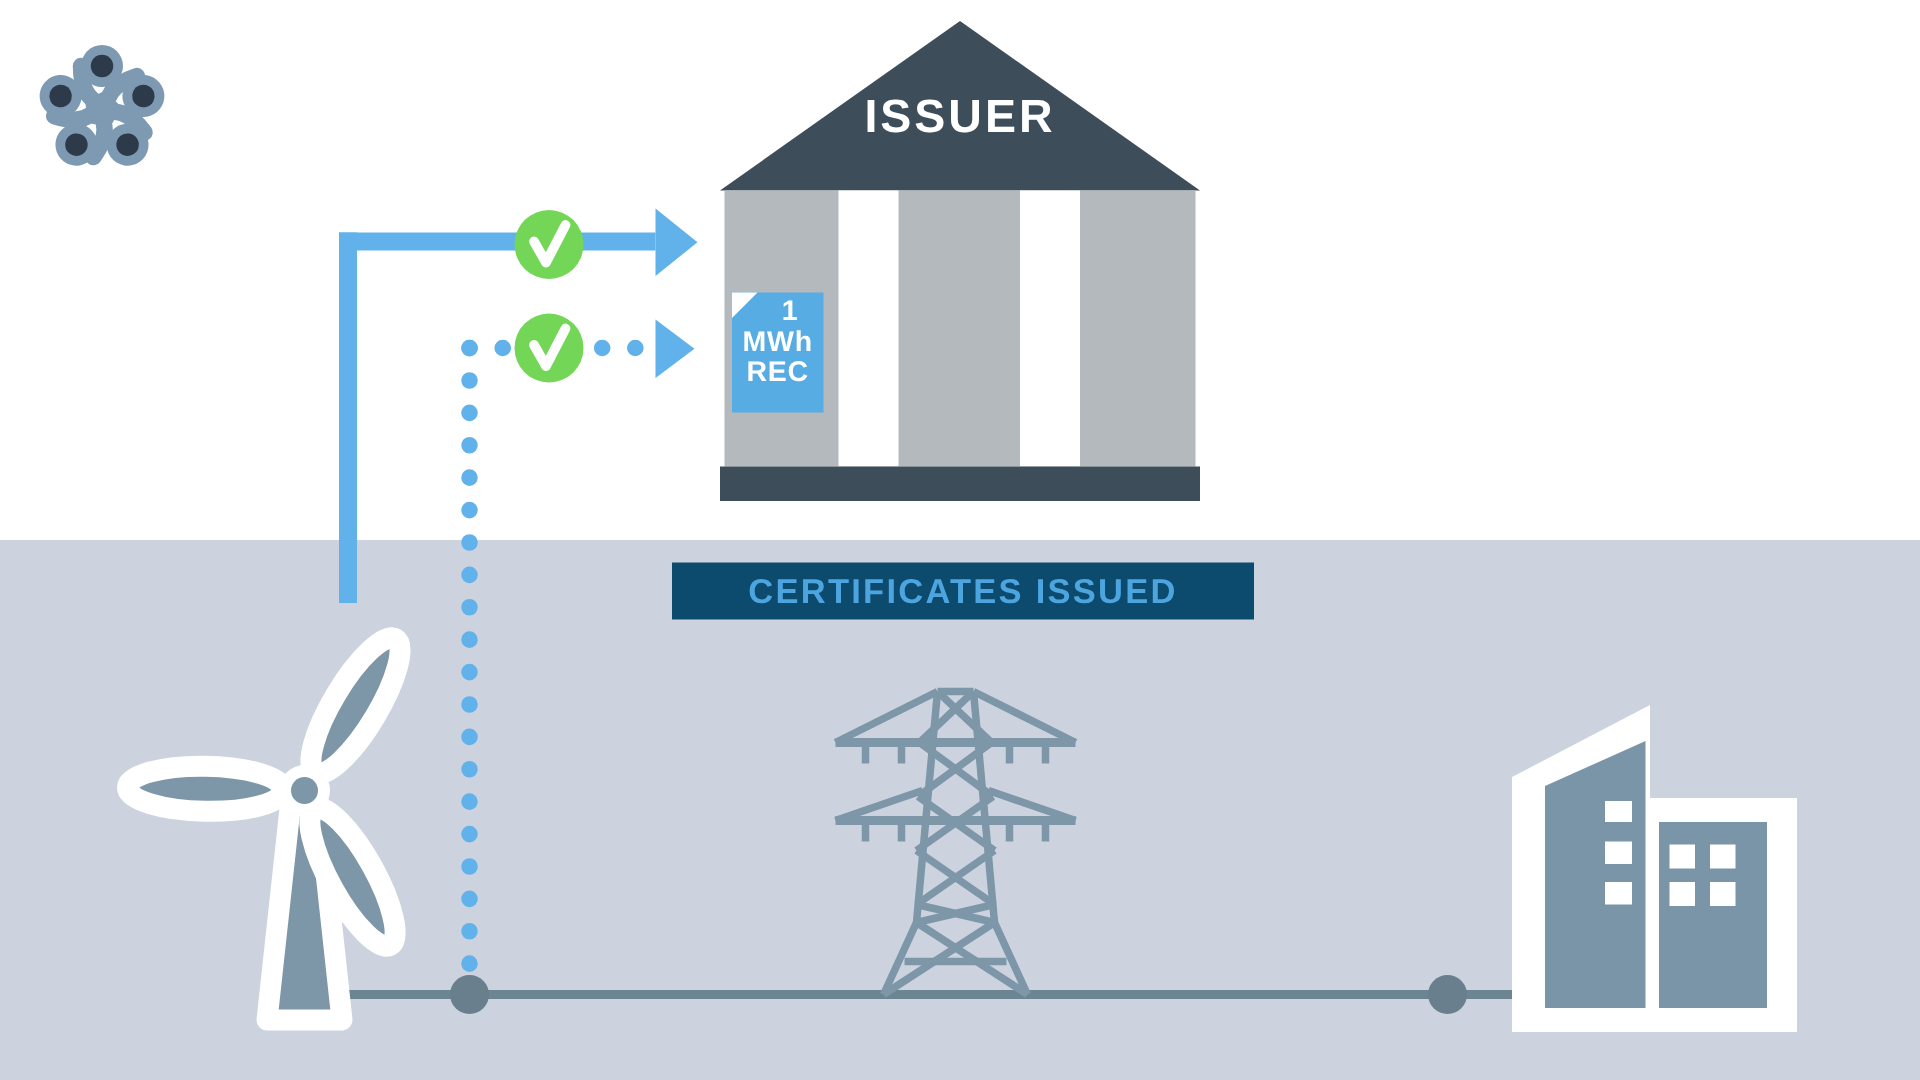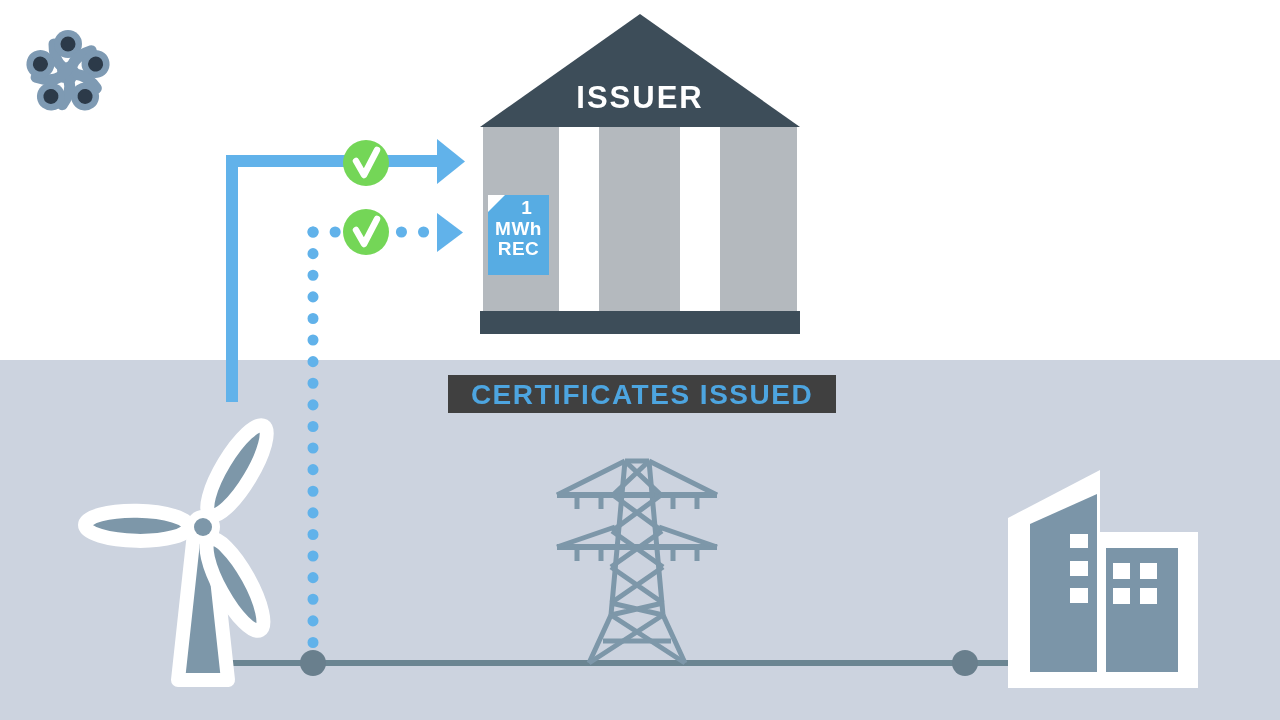--- a/index.html
+++ b/index.html
@@ -11,38 +11,38 @@
   .abs{position:absolute;}
   
   .ground{left:0;top:360px;width:1280px;height:360px;background:#ccd3df;}
   
   .bldg-body{left:483px;top:127px;width:314px;height:184px;background:#b4b9be;}
   .bldg-col{top:127px;width:40px;height:184px;background:#ffffff;}
   .bldg-col.c1{left:559px;}
   .bldg-col.c2{left:680px;}
   .bldg-base{left:480px;top:311px;width:320px;height:23px;background:#3d4d59;}
   .roof-label{
-    left:483px;top:80px;width:314px;text-align:center;color:#ffffff;
+    left:483px;top:60px;width:314px;text-align:center;color:#ffffff;
     font-size:31px;font-weight:bold;letter-spacing:2px;
   }
   
   .cert{
     left:488px;top:195px;width:61px;height:80px;background:#57ace3;
     color:#ffffff;font-weight:bold;text-align:center;line-height:1.08;
   }
   .cert::before{
     content:"";position:absolute;left:0;top:0;width:0;height:0;
     border-top:17px solid #ffffff;border-right:17px solid transparent;
   }
   .cert .l1{font-size:19px;padding-top:3px;padding-left:16px;}
   .cert .l2,.cert .l3{font-size:19px;letter-spacing:0.5px;}
   
   .banner{
-    left:448px;top:375px;width:388px;height:38px;background:#404040;
-    color:#4da5e0;font-size:28px;font-weight:bold;letter-spacing:1.5px;
+    left:448px;top:375px;width:388px;height:38px;background:#0c4a6e;
+    color:#4da5e0;font-size:23px;font-weight:bold;letter-spacing:1.5px;
     text-align:center;line-height:39px;
   }
 </style>
 </head>
 <body>
 
 <div class="stage">
 
   <div class="abs ground"></div>
 

